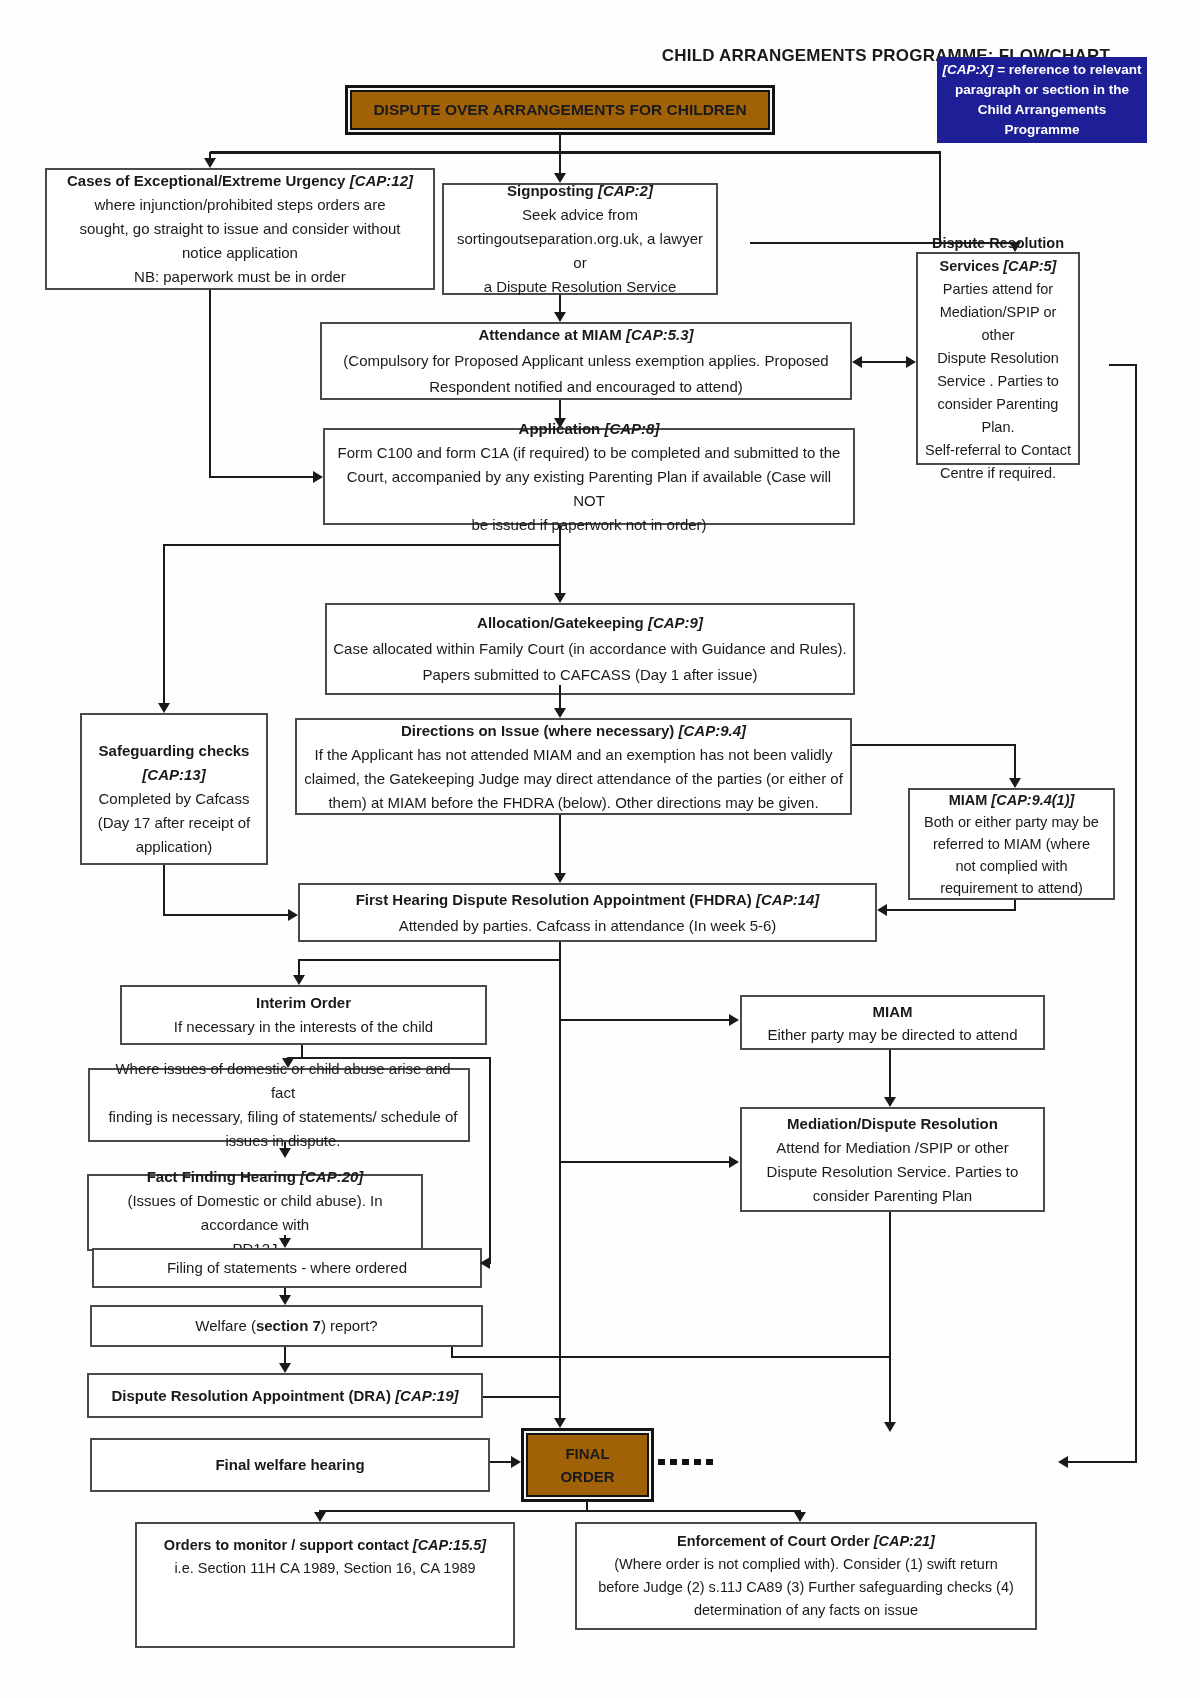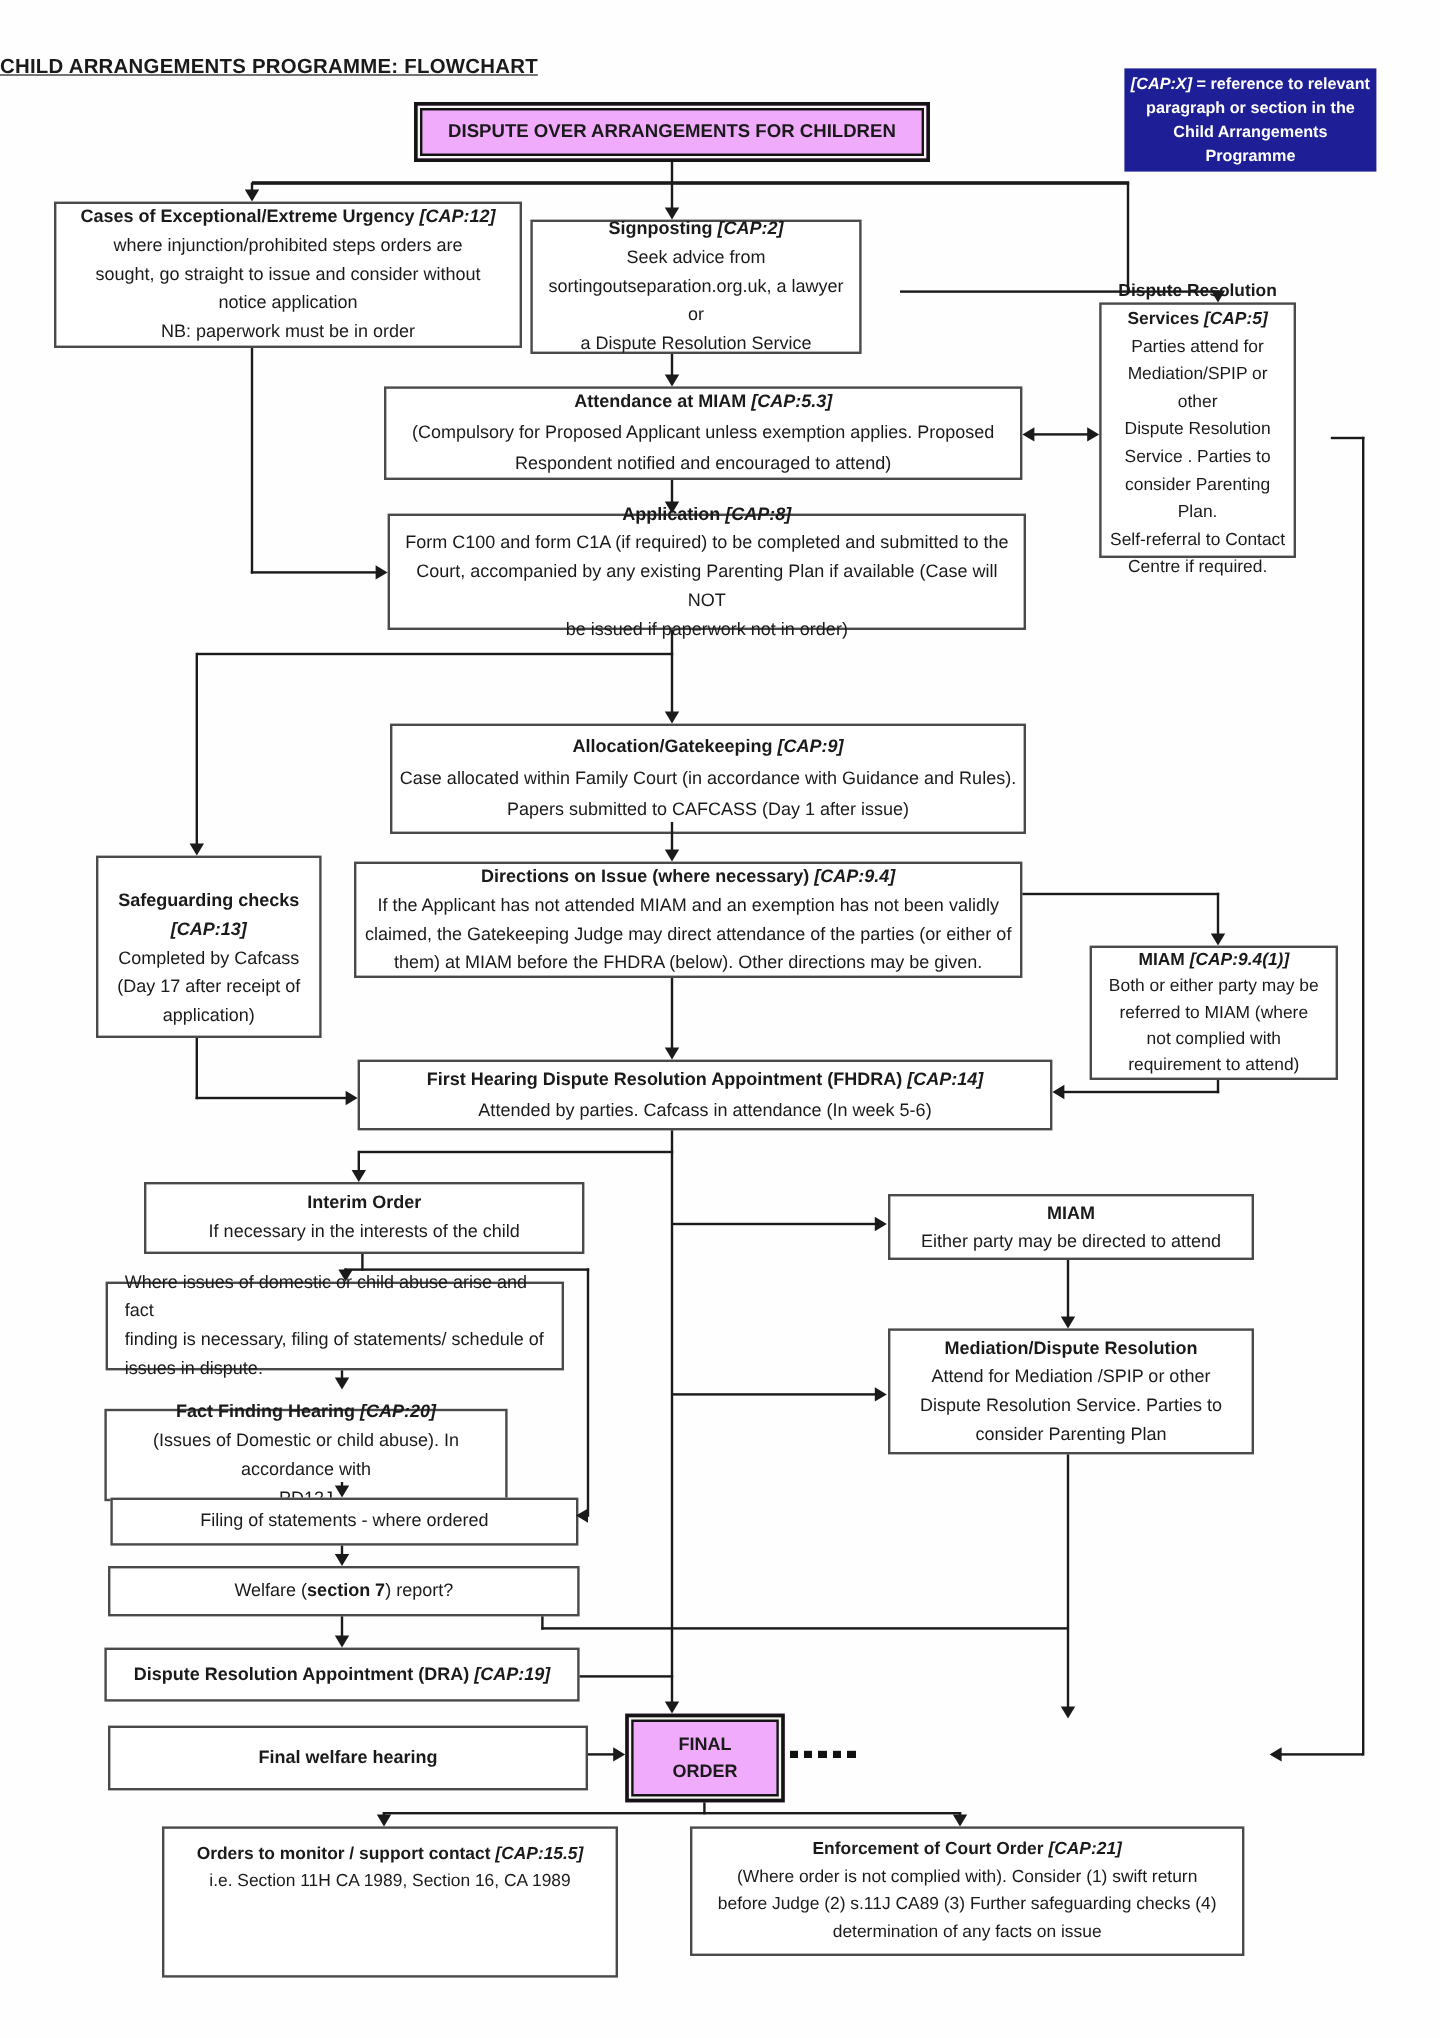--- a/index.html
+++ b/index.html
@@ -1,40 +1,40 @@
 <!DOCTYPE html>
 <html><head>
 <meta charset="utf-8">
 <style>
   html,body{margin:0;padding:0;background:#ffffff}
   #canvas{position:relative;width:1200px;height:1698px;background:#fefefe;
           font-family:"Liberation Sans",sans-serif;color:#1a1a1a;overflow:hidden}
-  #page-title{position:absolute;top:46px;left:0;width:1110px;text-align:left;
-          font-size:17px;font-weight:bold;text-decoration:underline;letter-spacing:.2px}
+  #page-title{position:absolute;top:46px;left:0;width:1110px;text-align:right;
+          font-size:17px;font-weight:bold;letter-spacing:.2px}
   .box{position:absolute;background:#fff;border:2px solid #4a4a4a;box-sizing:border-box;
           display:flex;flex-direction:column;justify-content:center;align-items:center;
           text-align:center;font-size:15px;line-height:24px;padding:3px 6px}
   .bt{font-weight:bold}
   .cap{font-weight:bold;font-style:italic}
   .bb{white-space:pre-line}
-  .special{background:#f0abfc;border:3px solid #141414;
+  .special{background:#a16207;border:3px solid #141414;
           box-shadow:inset 0 0 0 2px #f7f7f1, inset 0 0 0 4px #141414;font-weight:bold}
   .legend{position:absolute;left:937px;top:57px;width:210px;height:86px;background:#1e1e96;
           color:#ffffff;font-weight:bold;font-size:13.5px;line-height:20px;display:flex;
           align-items:center;justify-content:center;text-align:center;padding:4px;box-sizing:border-box}
   .h,.v{position:absolute;background:#1a1a1a}
   .arr{position:absolute;width:0;height:0}
   .arr.d{border-left:6px solid transparent;border-right:6px solid transparent;border-top:10px solid #1a1a1a}
   .arr.r{border-top:6px solid transparent;border-bottom:6px solid transparent;border-left:10px solid #1a1a1a}
   .arr.l{border-top:6px solid transparent;border-bottom:6px solid transparent;border-right:10px solid #1a1a1a}
   .dotted{position:absolute;height:6px;background:repeating-linear-gradient(90deg,#111 0 7px,transparent 7px 12px)}
   .tight{line-height:23px;font-size:14.5px}
   .tighter{line-height:22px;font-size:14.5px}
   .topalign{justify-content:flex-start;padding-top:10px}
-  .leftalign{align-items:flex-start;text-align:left;padding-left:14px}
+  .leftalign{align-items:flex-start;text-align:center;padding-left:14px}
 </style>
 </head>
 <body>
 
 <div id="canvas">
 
   <div id="page-title">CHILD ARRANGEMENTS PROGRAMME: FLOWCHART</div>
 
   <div class="legend">
     <div><span class="cap">[CAP:X]</span> <span>= reference to relevant paragraph or section in the Child Arrangements Programme</span></div>

